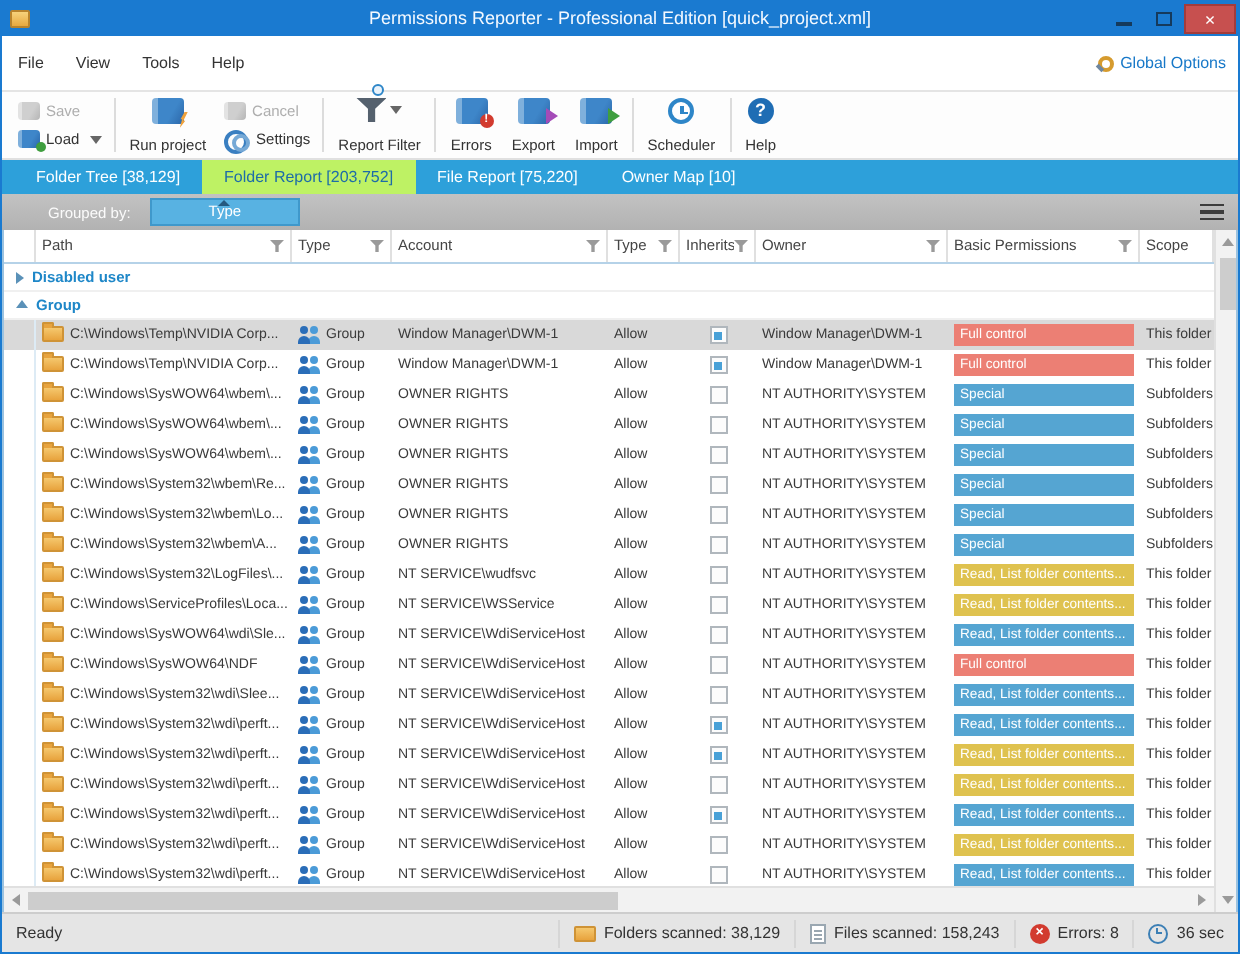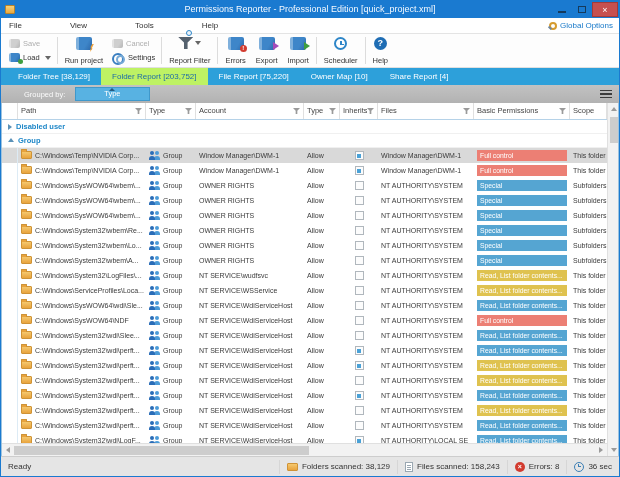--- a/index.html
+++ b/index.html
@@ -11,21 +11,21 @@
   .titlebar { height:17px; background:#1a7ad0; display:flex; align-items:center; position:relative; flex:0 0 auto; }
   .app-icon { width:10px; height:9px; margin-left:4px; background:linear-gradient(#f6d27c,#e8a93f); border:1px solid #b9842d; border-radius:1px; }
   .title-text { position:absolute; left:0; right:0; text-align:center; color:#f4f9ff; font-size:9px; line-height:17px; white-space:nowrap; }
   .win-controls { margin-left:auto; display:flex; align-items:center; height:100%; position:relative; z-index:2; }
   .win-btn { width:20px; height:15px; display:flex; align-items:center; justify-content:center; }
   .glyph-min { width:8px; height:2px; background:#153a5c; margin-top:5px; }
   .glyph-max { width:8px; height:7px; border:1.5px solid #153a5c; background:transparent; }
   .btn-close { width:26px; height:15px; background:#c7504f; border:1px solid #a33b3a; display:flex; align-items:center; justify-content:center; color:#fff; font-size:9px; margin-right:1px; }
 
   
-  .menubar { height:16px; background:#ffffff; border-bottom:1px solid #e4e4e4; display:flex; align-items:center; font-size:8px; color:#333; flex:0 0 auto;gap:32px; }
+  .menubar { height:28px; background:#ffffff; border-bottom:1px solid #e4e4e4; display:flex; align-items:center; font-size:8px; color:#333; flex:0 0 auto; }
   .menu-item { padding:0 8px; line-height:16px; }
   .global-options { margin-left:auto; display:flex; align-items:center; gap:3px; padding-right:6px; color:#1778c8; }
   .gear-ico { width:8px; height:8px; border:2px solid #d69b2e; border-radius:50%; position:relative; }
   .gear-ico::after { content:""; position:absolute; left:-3px; top:3px; width:4px; height:2px; background:#6f87a0; transform:rotate(45deg); }
 
   
   .toolbar { height:34px; background:#fdfdfd; border-bottom:1px solid #e0e0e0; display:flex; align-items:stretch; padding:1px 4px 1px 4px; flex:0 0 auto; }
   .tb-big { display:flex; flex-direction:column; align-items:center; justify-content:space-between; padding:2px 5px 1px 5px; font-size:7.5px; color:#333; }
   .tb-big .lbl { white-space:nowrap; line-height:9px; }
   .tb-col { display:flex; flex-direction:column; justify-content:space-around; padding:1px 4px; }
@@ -224,21 +224,20 @@
       <span class="help-ico">?</span>
       <span class="lbl">Help</span>
     </div>
   </div>
 
   <div class="tabbar">
     <div class="tab">Folder Tree [38,129]</div>
     <div class="tab active">Folder Report [203,752]</div>
     <div class="tab">File Report [75,220]</div>
     <div class="tab">Owner Map [10]</div>
-    <div class="tab">Share Report [4]</div>
   </div>
 
   <div class="groupbar">
     <span class="gb-label">Grouped by:</span>
     <span class="chip">
       <span class="sort-up"></span>
       <span>Type</span>
     </span>
     <span class="hamburger">
         <span></span>
@@ -265,21 +264,21 @@
           </div>
         <div class="hcell c-type2">
             <span class="htxt">Type</span>
             <span class="filter-ico"></span>
           </div>
         <div class="hcell c-inh">
             <span class="htxt">Inherits</span>
             <span class="filter-ico"></span>
           </div>
         <div class="hcell c-owner">
-            <span class="htxt">Files</span>
+            <span class="htxt">Owner</span>
             <span class="filter-ico"></span>
           </div>
         <div class="hcell c-perm">
             <span class="htxt">Basic Permissions</span>
             <span class="filter-ico"></span>
           </div>
         <div class="hcell c-scope">
             <span class="htxt">Scope</span>
           </div>
       </div>

